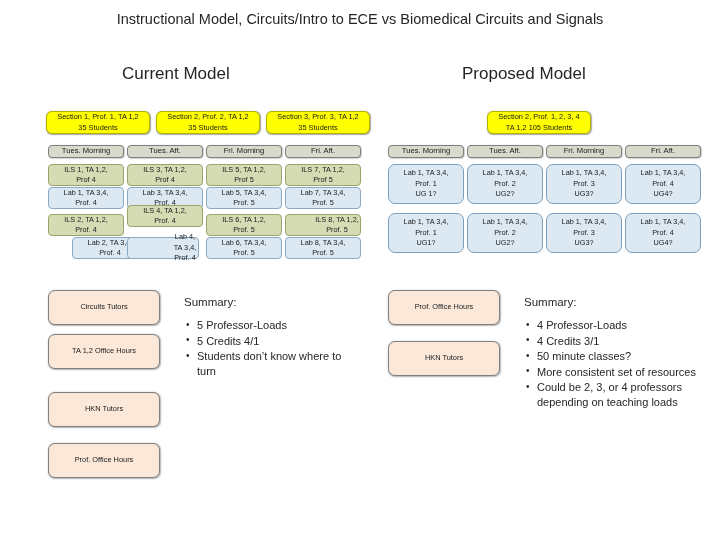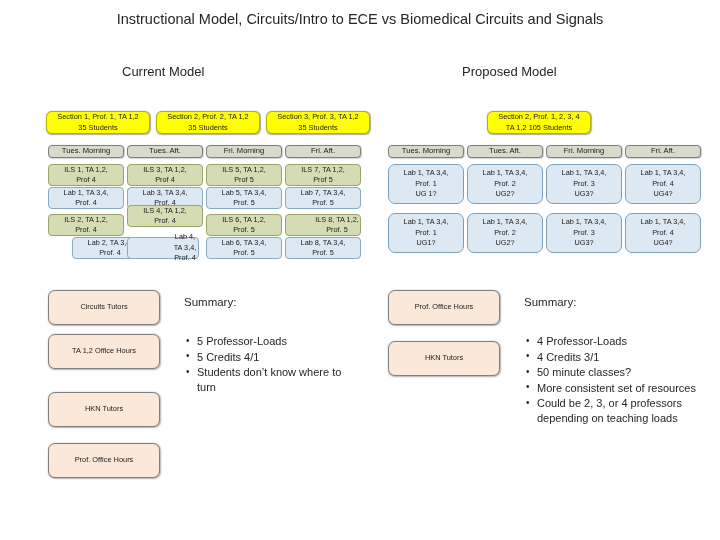--- a/index.html
+++ b/index.html
@@ -29,21 +29,21 @@
     width: 640px;
     text-align: center;
     font-size: 14.5px;
     line-height: 18px;
     color: #262626;
   }
 
   
   .col-heading {
     position: absolute;
-    font-size: 13px;
+    font-size: 17px;
     color: #262626;
     text-align: right;
   }
   #heading-current  { left: 122px; top: 64px; }
   #heading-proposed { left: 462px; top: 64px; }
 
   
   .box {
     position: absolute;
     box-sizing: border-box;
@@ -108,21 +108,21 @@
   }
 
   
   .summary {
     position: absolute;
     font-size: 11px;
     color: #262626;
   }
   .summary-title {
     font-size: 11.5px;
-    margin-bottom: 26px;
+    margin-bottom: 10px;
   }
   .summary ul {
     margin: 0;
     padding: 0 0 0 13px;
     list-style: none;
   }
   .summary li {
     position: relative;
     margin-bottom: 1px;
     line-height: 14.5px;

